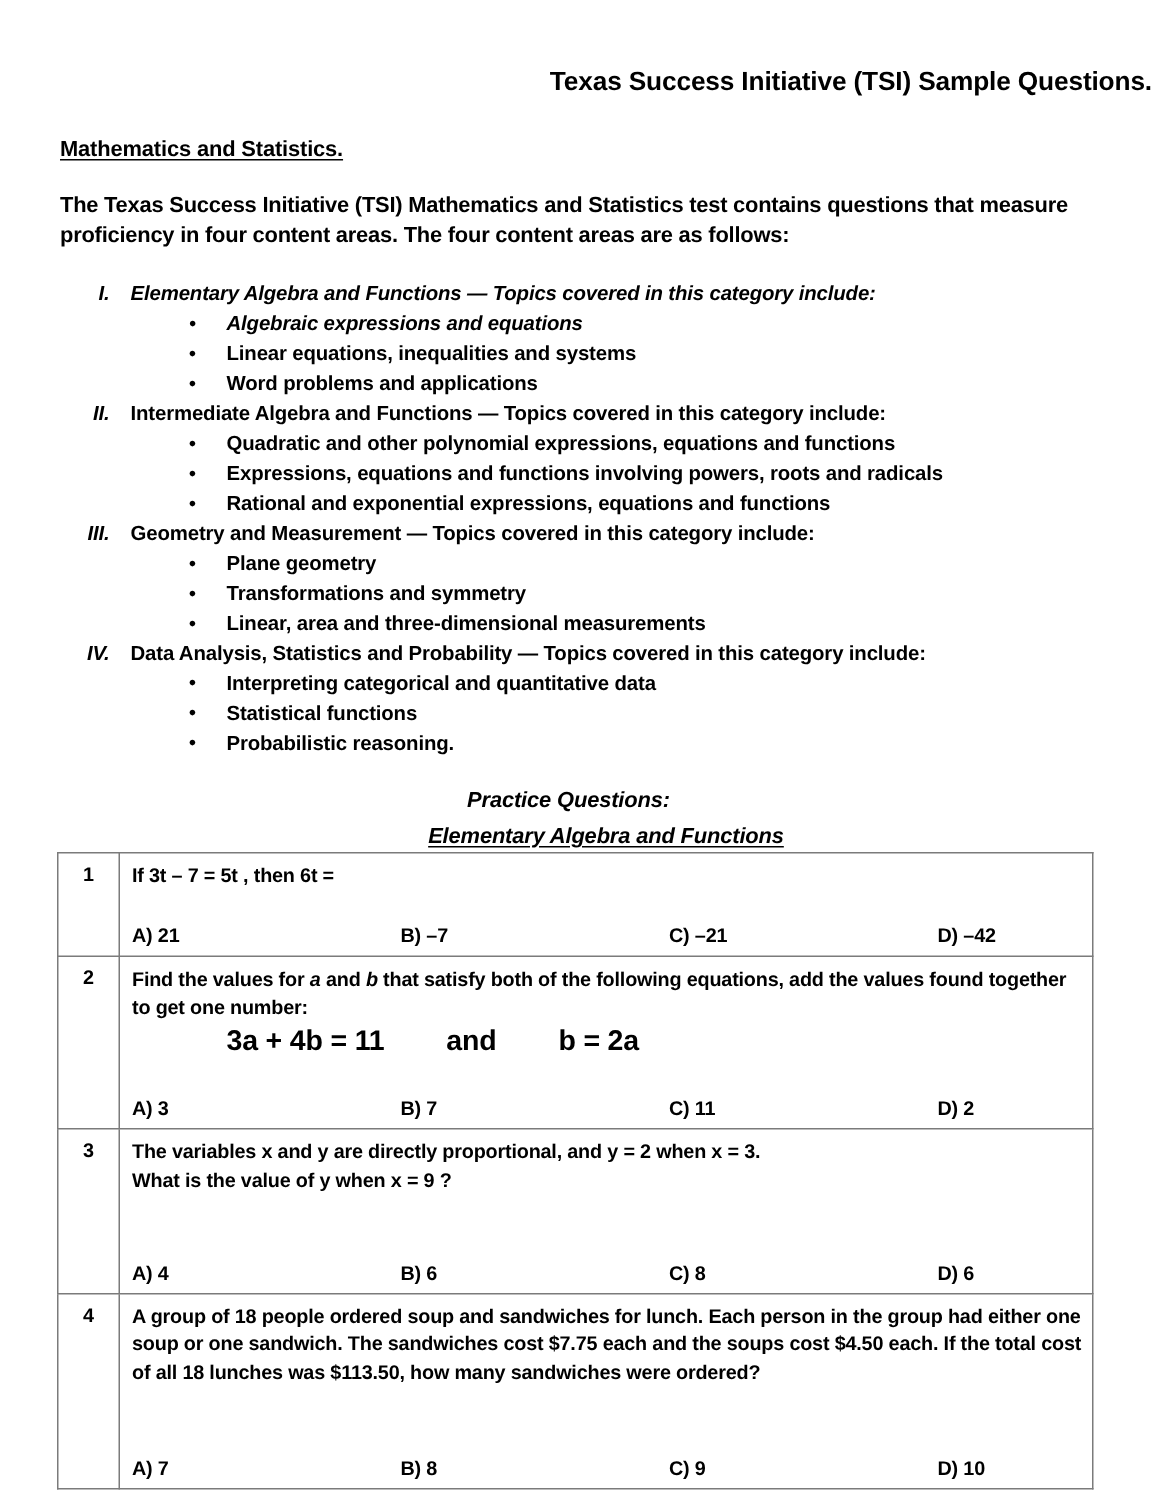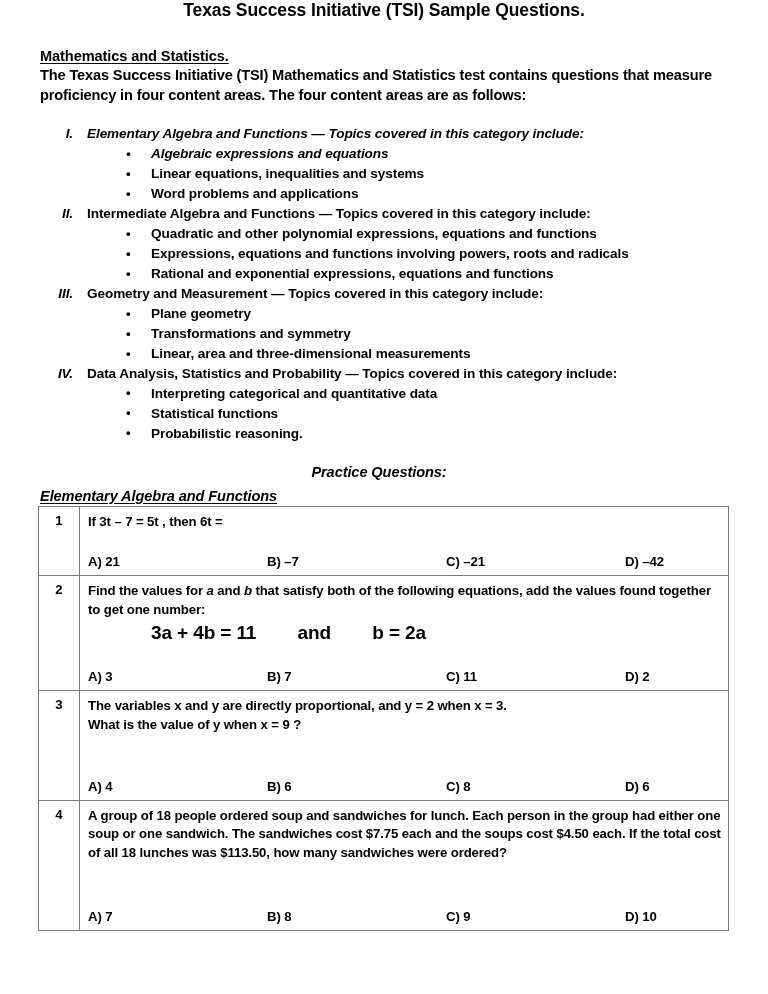--- a/index.html
+++ b/index.html
@@ -18,25 +18,26 @@
     position: relative;
     width: 768px;
     height: 994px;
     box-sizing: border-box;
     padding: 0;
     overflow: hidden;
   }
 
   
   .doc-title {
-    text-align: center;
+    text-align: right;
     font-size: 17.5px;
     font-weight: bold;
     letter-spacing: -0.1px;
     margin: 0;
+    padding-top: 44px;
   }
 
   
   .intro {
     padding-left: 40px;
     padding-right: 45px;
     padding-top: 26px;
   }
   .intro-heading {
     font-size: 14.6px;
@@ -44,21 +45,21 @@
     text-decoration: underline;
     text-underline-offset: 2px;
     line-height: 1.28;
     letter-spacing: -0.1px;
   }
   .intro-body {
     font-size: 14.6px;
     font-weight: bold;
     line-height: 1.36;
     letter-spacing: -0.15px;
-    margin-top: 0;
+    margin-top: 18px;
   }
 
   
   .content-areas {
     padding-left: 40px;
     padding-right: 40px;
     padding-top: 19px;
   }
   .area {
     margin-bottom: 0;
@@ -120,20 +121,21 @@
   }
   .section-heading {
     padding-left: 40px;
     font-size: 14.6px;
     font-weight: bold;
     font-style: italic;
     text-decoration: underline;
     text-underline-offset: 2px;
     letter-spacing: -0.1px;
     margin-top: 8px;
+    text-align: center;
   }
 
   
   .qtable {
     margin: 2px 0 0 38px;
     width: 691px;
     border-collapse: collapse;
     table-layout: fixed;
   }
   .qtable td {

